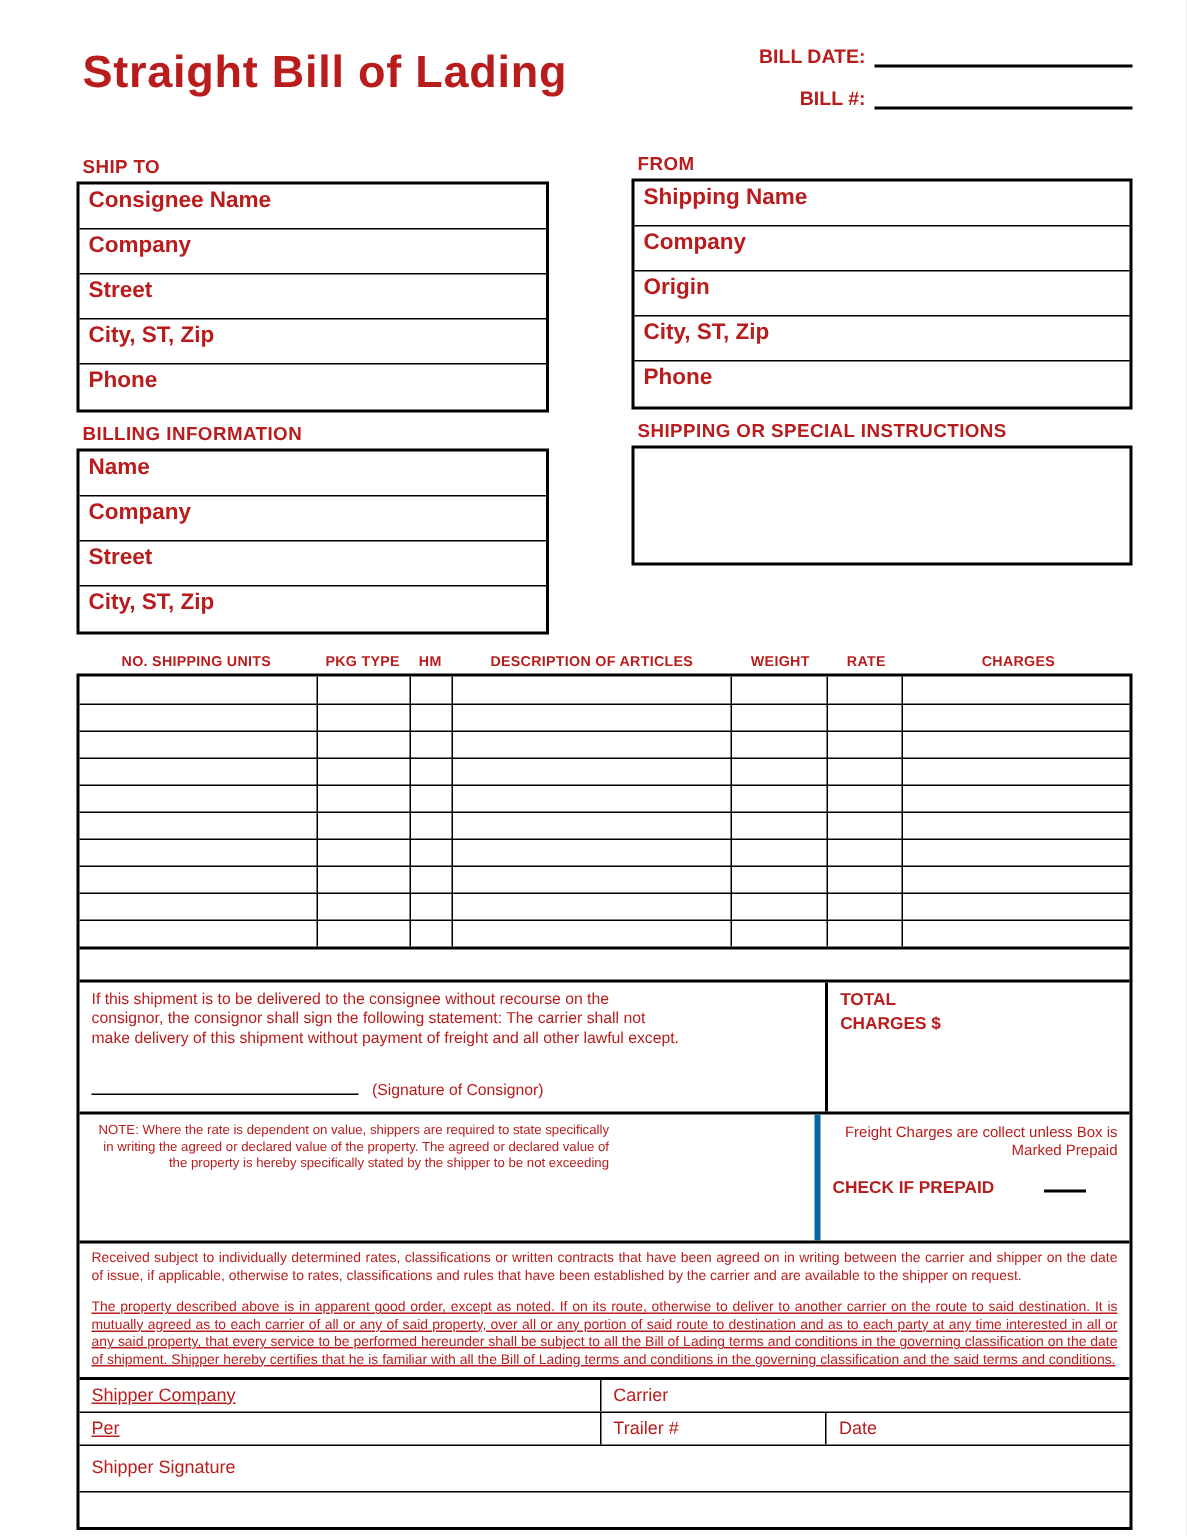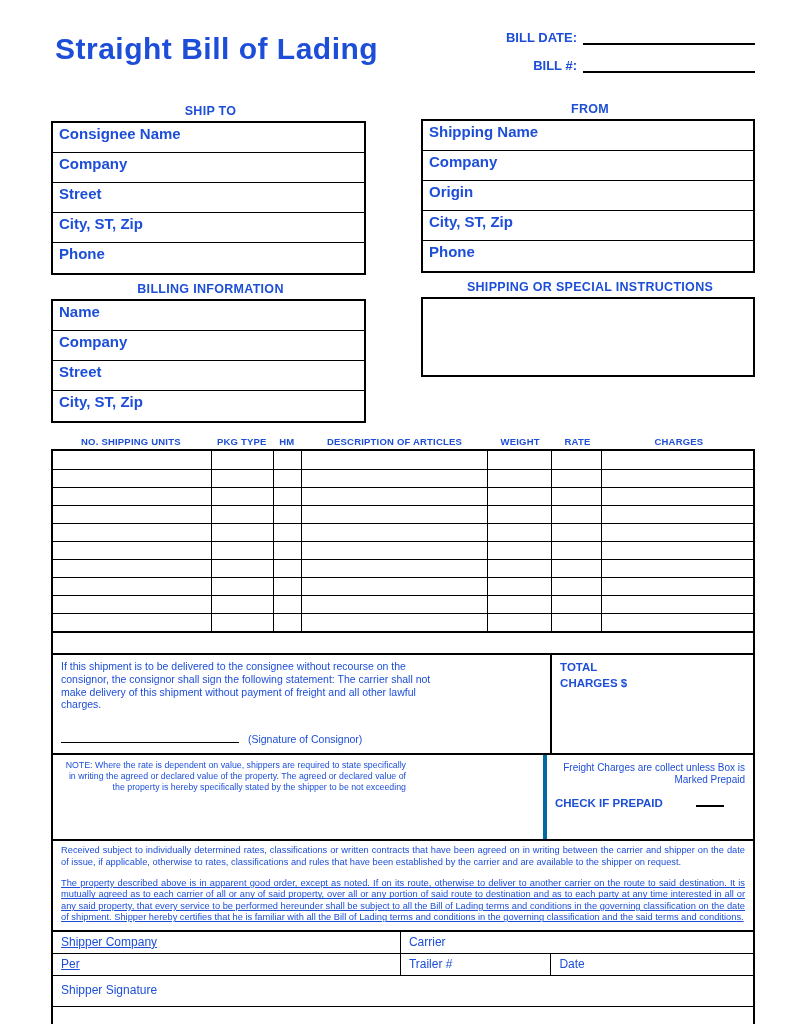--- a/index.html
+++ b/index.html
@@ -1,38 +1,38 @@
 <!DOCTYPE html>
 <html><head>
 <meta charset="utf-8">
 <style>
   * { margin: 0; padding: 0; box-sizing: border-box; }
   html, body { background: #e8e8e8; }
   .page {
     width: 791px; height: 1024px;
     background: #ffffff;
-    color: #1d4ed8;
+    color: #b91c1c;
     font-family: "Liberation Sans", "DejaVu Sans", sans-serif;
     position: relative;
     margin: 0 auto;
     overflow: hidden;
     padding: 28px 36px 0 51px;
   }
   
   .hdr { display: flex; justify-content: space-between; align-items: flex-start; }
   .title { font-size: 30px; font-weight: bold; letter-spacing: .5px; padding-left: 4px; padding-top: 4px; }
   .bill-fields { width: 262px; padding-top: 2px; }
   .bill-row { display: flex; align-items: flex-end; margin-bottom: 13px; }
   .bill-row .lbl { font-size: 13px; font-weight: bold; text-align: right; width: 84px; white-space: nowrap; }
   .bill-row .line { flex: 1; border-bottom: 2px solid #000; height: 15px; margin-left: 6px; }
   
   .cols { display: flex; margin-top: 18px; }
   .col-l { width: 315px; margin-right: 55px; }
   .col-r { flex: 1; }
-  .sec-h { font-size: 12.5px; font-weight: bold; letter-spacing: .3px; padding-left: 4px; margin-bottom: 3px; text-align: center; }
+  .sec-h { font-size: 12.5px; font-weight: bold; letter-spacing: .3px; padding-left: 4px; margin-bottom: 3px; }
   .addr-box { border: 2.5px solid #000; }
   .addr-row { height: 30px; border-bottom: 1.5px solid #000; font-size: 15px; padding: 2px 0 0 6px; font-weight: bold; }
   .addr-row:last-child { border-bottom: none; }
   .col-r .sec-h.first { margin-top: -2px; }
   .gap { height: 7px; }
   .instr-box { border: 2.5px solid #000; height: 80px; }
   
   .tbl-head { display: flex; margin-top: 13px; margin-bottom: 2px; }
   .tbl-head span { font-size: 9.5px; font-weight: bold; text-align: center; letter-spacing: .2px; }
   .w1 { width: 22.7%; } .w2 { width: 8.8%; } .w3 { width: 4.0%; }
@@ -237,21 +237,21 @@
             <td class="c6"></td>
             <td class="c7"></td>
           </tr>
         </tbody>
     </table>
 
     <div class="spacer-row"></div>
 
     <div class="consignor">
       <div class="left">
-        <div class="clause">If this shipment is to be delivered to the consignee without recourse on the consignor, the consignor shall sign the following statement:  The carrier shall not make delivery of this shipment without payment of freight and all other lawful charges.</div>
+        <div class="clause">If this shipment is to be delivered to the consignee without recourse on the consignor, the consignor shall sign the following statement:  The carrier shall not make delivery of this shipment without payment of freight and all other lawful except.</div>
         <div class="sig-line-row">
           <span class="sig-line"></span>
           <span class="sig-cap">(Signature of Consignor)</span>
         </div>
       </div>
       <div class="right">
         <div class="total-lbl">
           <div>TOTAL</div>
           <div>CHARGES $</div>
         </div>

